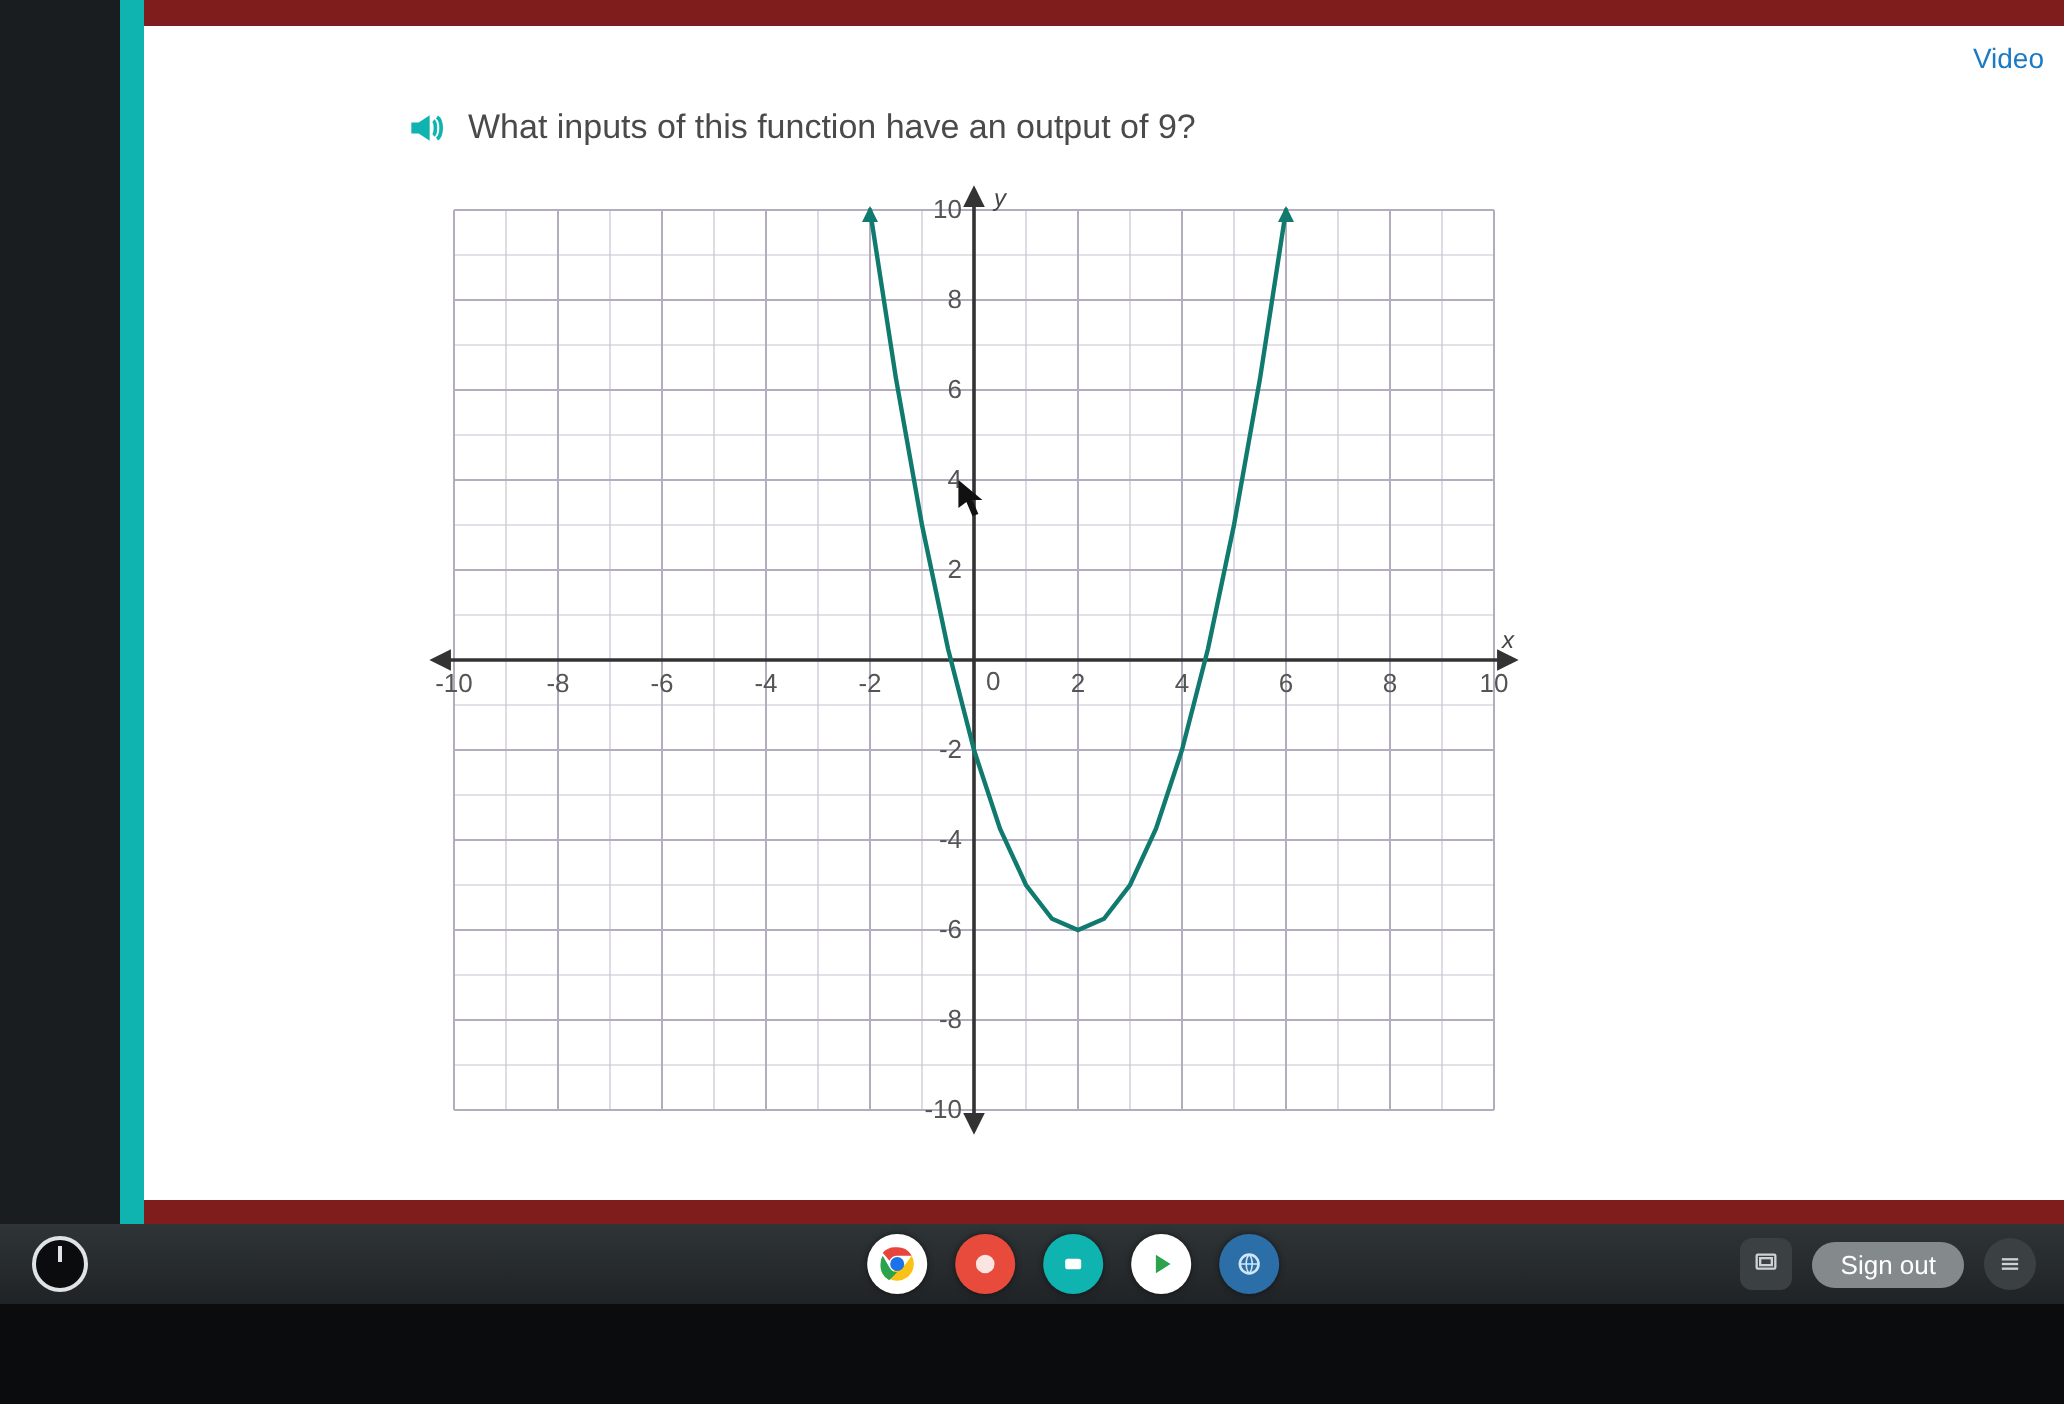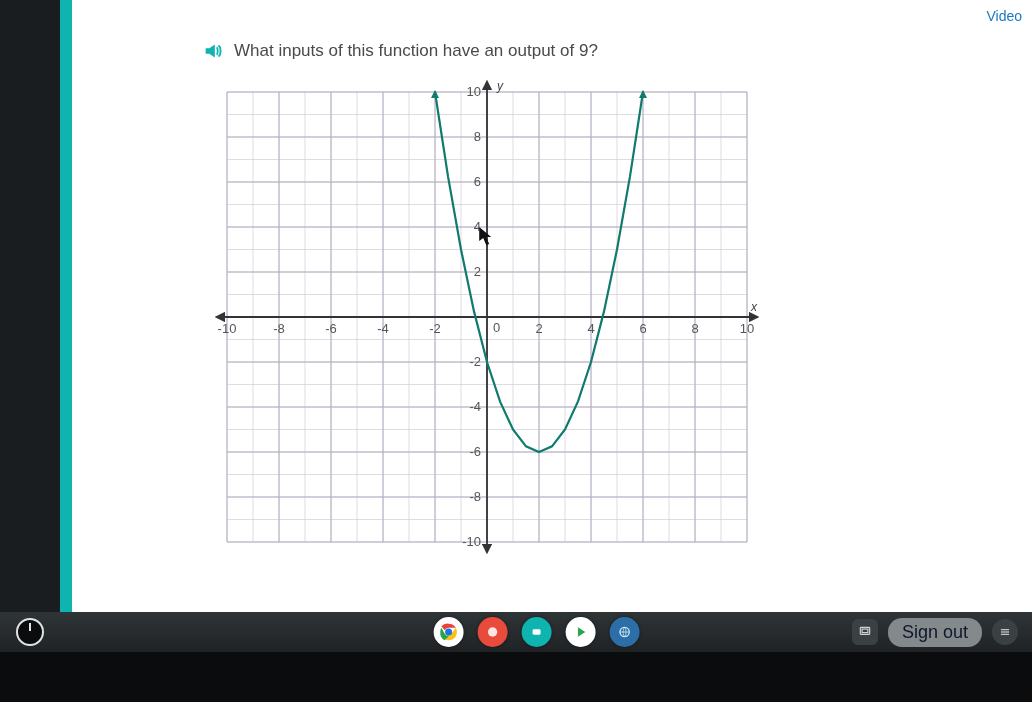--- a/index.html
+++ b/index.html
@@ -4,20 +4,21 @@
 <style>
   * { box-sizing: border-box; margin: 0; padding: 0; }
   html, body { width: 1032px; height: 702px; overflow: hidden; font-family: -apple-system, "Helvetica Neue", Arial, sans-serif; }
   body { background: #1a1d1f; position: relative; }
 
   .content-area {
     position: absolute;
     left: 60px; top: 0; right: 0; bottom: 90px;
     background: #7f1d1d;
     display: flex;
+    align-items: center;
   }
   .sidebar-stripe {
     width: 12px;
     background: #0fb3b0;
     height: 100%;
     flex: 0 0 12px;
   }
   .main {
     flex: 1;
     background: #ffffff;
@@ -85,22 +86,22 @@
     display: flex; align-items: center; gap: 10px;
   }
   .tb-icon {
     width: 30px; height: 30px; border-radius: 50%;
     display: flex; align-items: center; justify-content: center;
     cursor: pointer;
     box-shadow: 0 0 3px rgba(0,0,0,.5);
   }
   .sign-out-btn {
     background: #84898c;
-    color: #0f172a;
-    font-size: 18px;
+    color: #ffffff;
+    font-size: 13px;
     padding: 4px 14px;
     border-radius: 14px;
     cursor: pointer;
   }
   .tray-icon {
     width: 26px; height: 26px; border-radius: 6px;
     background: #3b4043;
     display: flex; align-items: center; justify-content: center;
     color: #cfd2d3;
     cursor: pointer;

